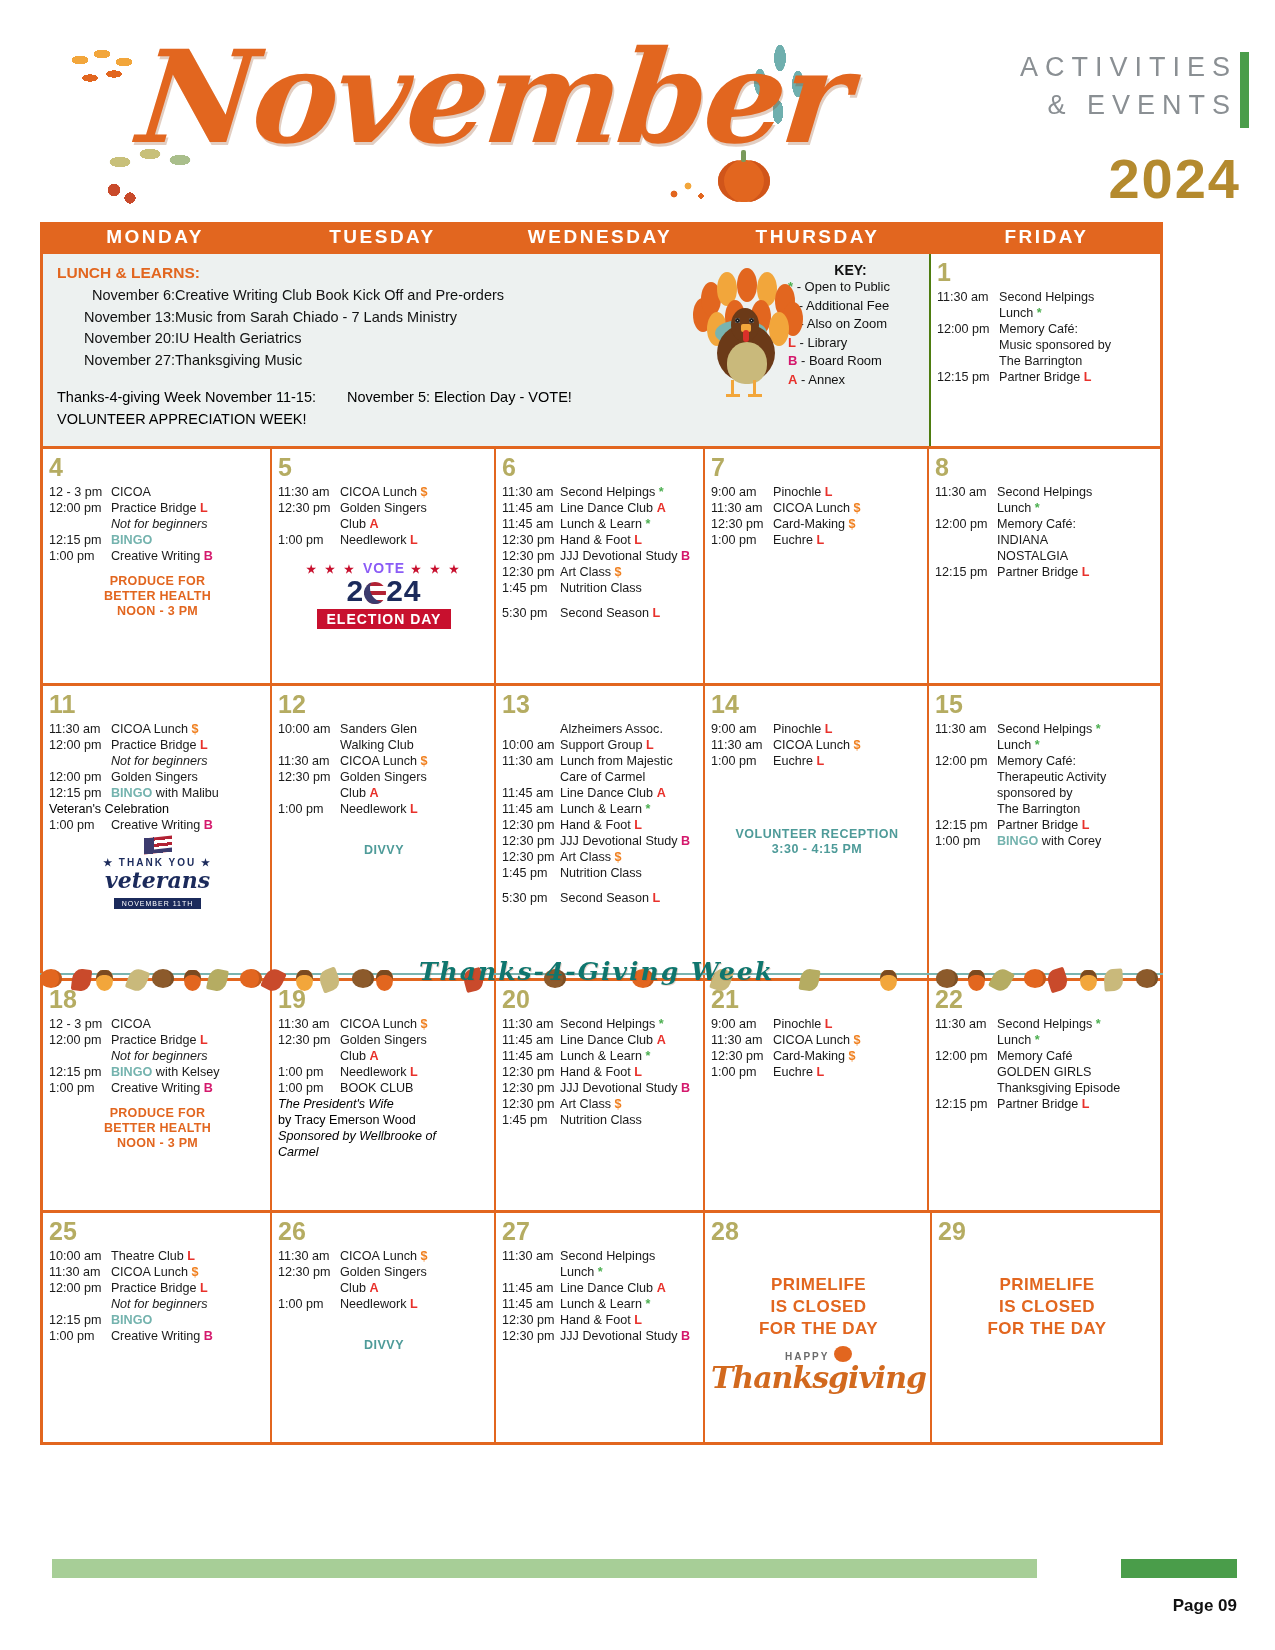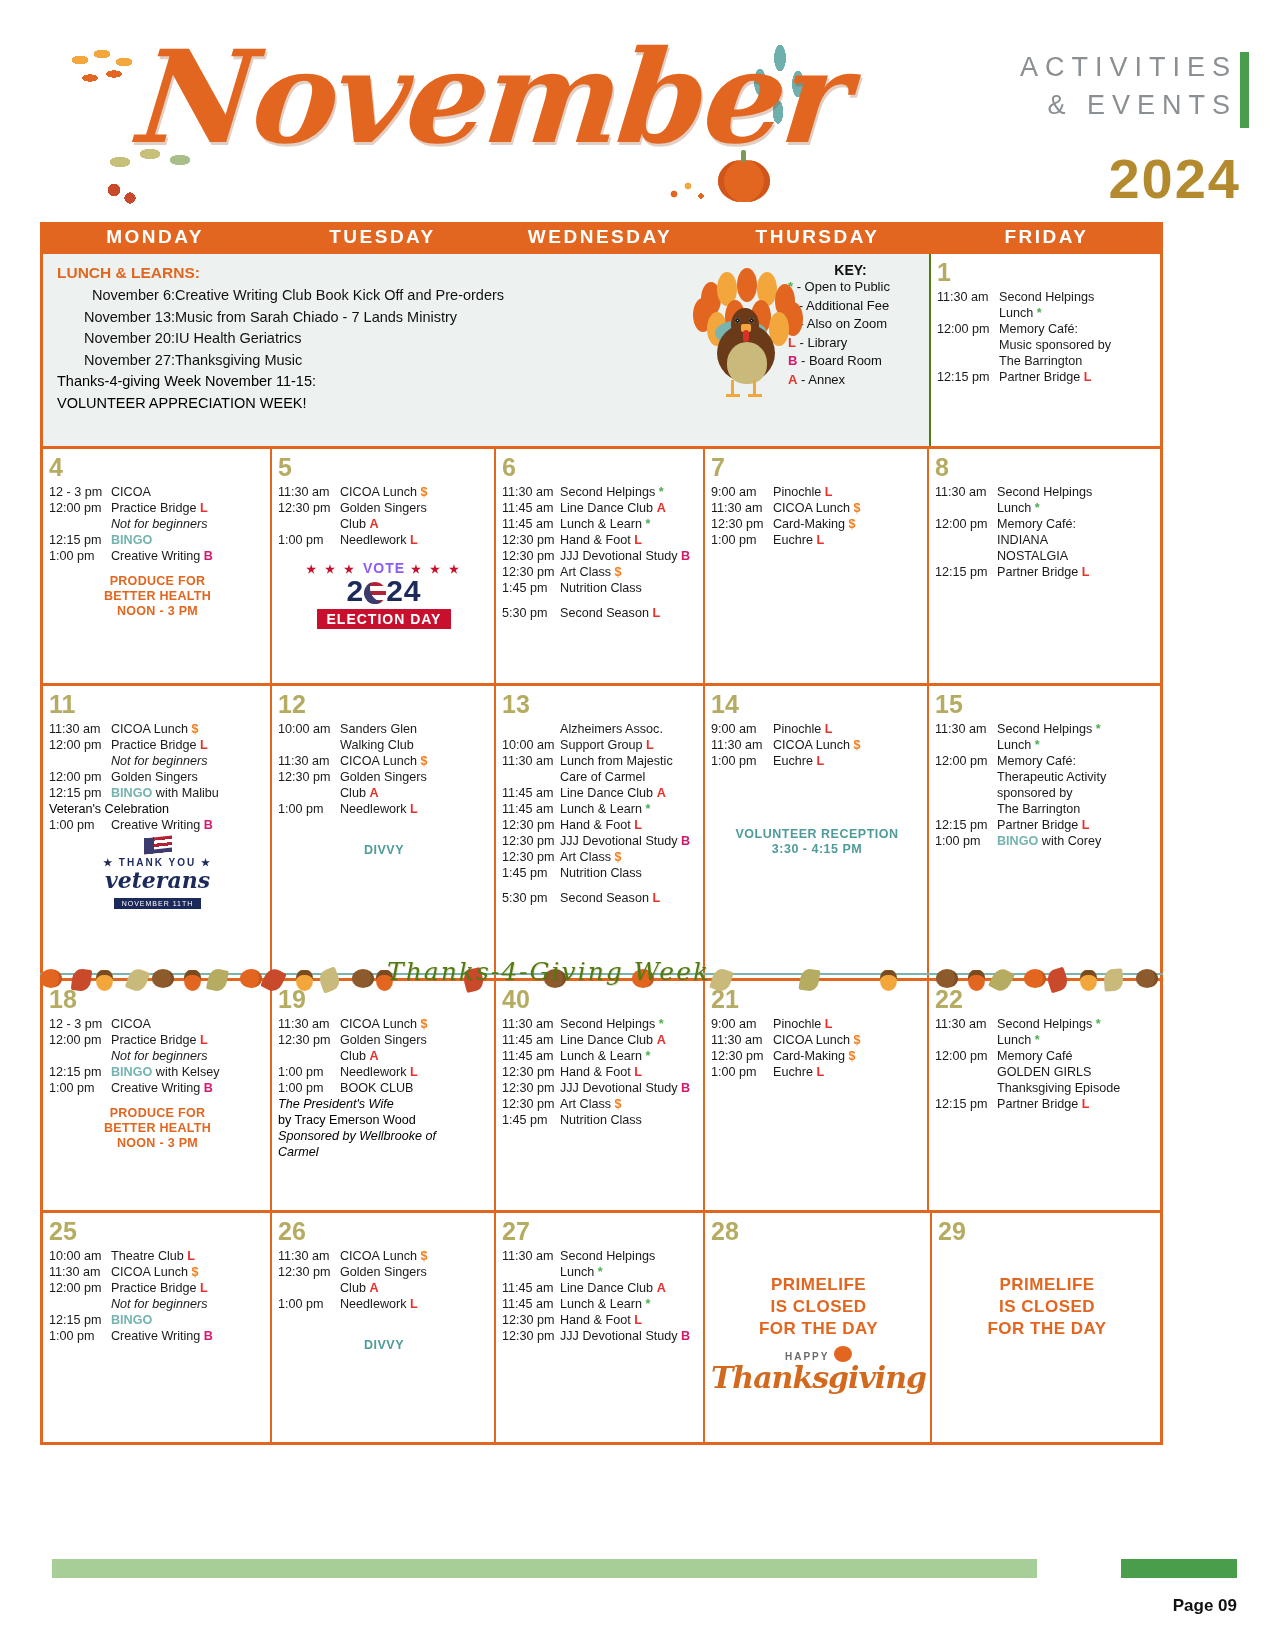--- a/index.html
+++ b/index.html
@@ -118,21 +118,21 @@
      font-size:17px; line-height:22px; letter-spacing:.5px; margin-top:30px;}
 
   
   .inforow { display:flex; border-left:3px solid #E2661F; border-right:3px solid #E2661F;
              border-top:2px solid #E2661F; border-bottom:3px solid #E2661F; }
   .infobox { flex:1; background:#EDF1F0; border-right:2px solid #4d7c0f;
              position:relative; padding:10px 14px; min-height:192px; }
   .ll-title { color:#E2661F; font-weight:bold; font-size:15.5px; margin-bottom:3px; }
   .ll-line { font-size:14.5px; line-height:21.5px; color:#111; }
   .ll-line .lbl { display:inline-block; width:118px;text-align:right; }
-  .two-col { display:flex; }
+  .two-col { margin-top:16px; display:flex; }
   .two-col .lft { flex:0 0 290px; }
   .two-col .rgt { flex:1; }
   .two-col div { font-size:14.5px; line-height:21.5px; }
 
   .keybox { position:absolute; right:16px; top:8px; width:125px; }
   .keybox .kt { text-align:center; font-weight:bold; font-size:14px; color:#111; }
   .keybox .kl { font-size:13px; line-height:18.5px; color:#111; }
 
   
   .turkey { position:absolute; left:648px; top:14px; width:112px; height:140px; }
@@ -163,23 +163,23 @@
   
   .tg { text-align:center; margin-top:6px; position:relative; height:85px;}
   .tg .happy { font-size:10px; letter-spacing:2px; color:#6b6b6b; font-weight:bold;}
   .tg .word { font-family:"DejaVu Serif",serif; font-style:italic; font-weight:bold;
               font-size:30px; color:#D2691E; line-height:32px; letter-spacing:-1px;}
   .tg .pk{display:inline-block;width:18px;height:16px;background:#E2661F;border-radius:50%;vertical-align:-2px;}
 
   
   .garland { position:absolute; left:40px; width:1123px; height:34px; z-index:20;
              pointer-events:none; }
-  .garland .gtext { position:absolute; left:347px; top:0px;
-     font-family:"DejaVu Serif",serif; font-style:italic; font-weight:normal;
-     font-size:25px; color:#4d7c0f; letter-spacing:2px; white-space:nowrap;
+  .garland .gtext { position:absolute; left:379px; top:0px;
+     font-family:"DejaVu Serif",serif; font-style:italic; font-weight:bold;
+     font-size:25px; color:#0f766e; letter-spacing:2px; white-space:nowrap;
      text-shadow:1px 1px 0 rgba(150,60,20,.2);}
   .gitem { position:absolute; border-radius:50%; }
 
   
   .foot-green-l { position:absolute; left:52px; bottom:72px; width:985px; height:19px; background:#A7CE97; }
   .foot-green-r { position:absolute; right:38px; bottom:72px; width:116px; height:19px; background:#4A9D4A; }
   .pageno { position:absolute; right:38px; bottom:34px; font-size:17px; font-weight:bold; color:#111; }
 </style>
 </head>
 <body>
@@ -214,20 +214,21 @@
         <div class="ll-line"><span class="lbl">November 6:</span>Creative Writing Club Book Kick Off and Pre-orders</div>
         <div class="ll-line"><span class="lbl">November 13:</span>Music from Sarah Chiado - 7 Lands Ministry</div>
         <div class="ll-line"><span class="lbl">November 20:</span>IU Health Geriatrics</div>
         <div class="ll-line"><span class="lbl">November 27:</span>Thanksgiving Music</div>
         <div class="two-col">
           <div class="lft">
             <div>Thanks-4-giving Week November 11-15:</div>
             <div>VOLUNTEER APPRECIATION WEEK!</div>
           </div>
           <div class="rgt">
+            <div>November 5: Election Day - VOTE!</div>
           </div>
         </div>
         <div class="keybox">
           <div class="kt">KEY:</div>
           <div class="kl"><b style="color:#4CAF50">*</b> - Open to Public</div>
           <div class="kl"><b style="color:#F08020">$</b> - Additional Fee</div>
           <div class="kl"><b style="color:#111111">Z</b> - Also on Zoom</div>
           <div class="kl"><b style="color:#E8312B">L</b> - Library</div>
           <div class="kl"><b style="color:#D4186C">B</b> - Board Room</div>
           <div class="kl"><b style="color:#E8312B">A</b> - Annex</div>
@@ -631,21 +632,21 @@
         <div class="ev">
           <span class="t">1:00 pm</span>
           <span class="d"><span>BOOK CLUB</span></span>
         </div>
         <div class="fullline ital">The President's Wife</div>
         <div class="fullline">by Tracy Emerson Wood</div>
         <div class="fullline ital">Sponsored by Wellbrooke of</div>
         <div class="fullline ital">Carmel</div>
       </div>
       <div class="cell c3">
-        <div class="daynum">40</div>
+        <div class="daynum">20</div>
         <div class="ev">
           <span class="t">11:30 am</span>
           <span class="d"><span>Second Helpings </span><span class="star">*</span></span>
         </div>
         <div class="ev">
           <span class="t">11:45 am</span>
           <span class="d"><span>Line Dance Club </span><span class="A">A</span></span>
         </div>
         <div class="ev">
           <span class="t">11:45 am</span>

